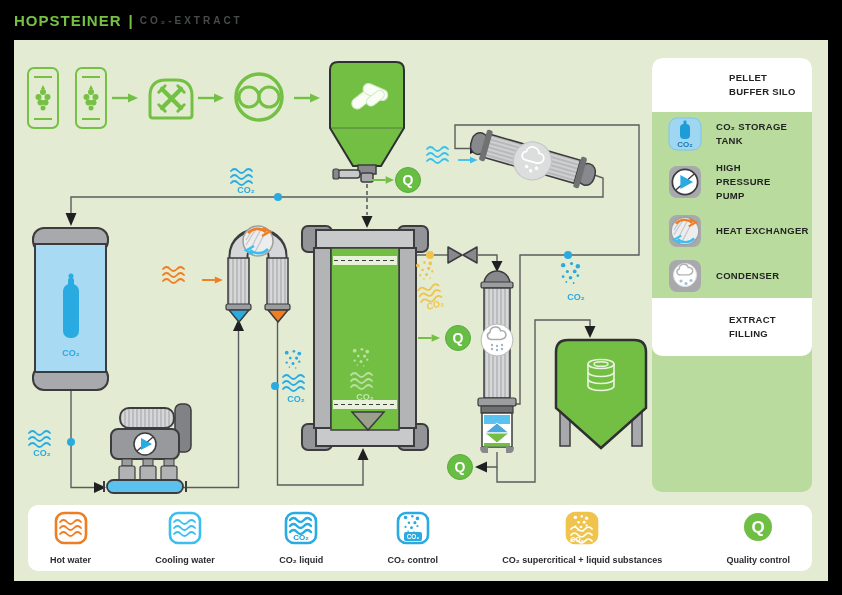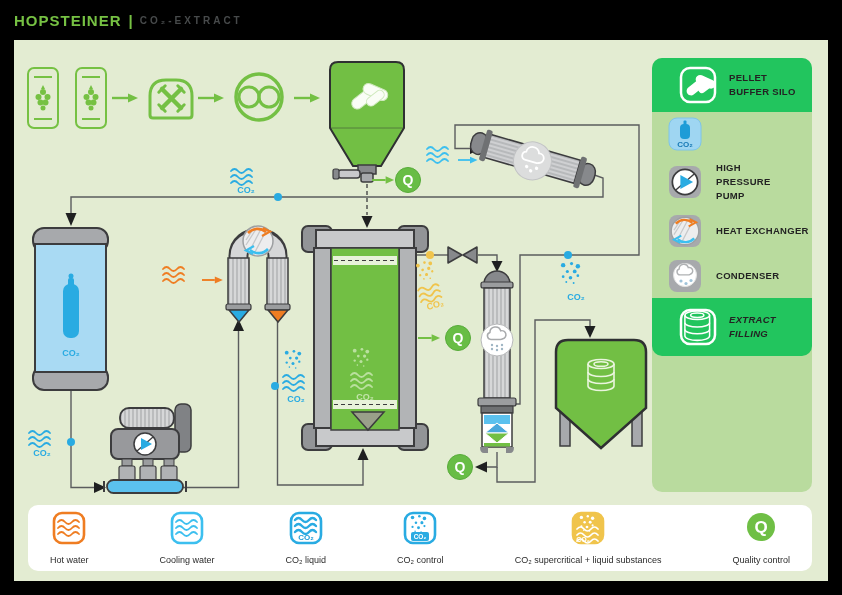--- a/index.html
+++ b/index.html
@@ -17,31 +17,31 @@
   .co2t{font-size:9px;font-weight:700;text-anchor:middle;}
   .qt{font-size:14px;font-weight:700;fill:#fff;text-anchor:middle;}
   .pipe{stroke:#5b5c5e;stroke-width:1.4;fill:none;}
   .dash{stroke:#3c3c3e;stroke-width:1.3;fill:none;stroke-dasharray:4,3;}
   .ph{fill:#1f2021;}
   .al{stroke:currentColor;stroke-width:2.4;}
   .ah{fill:currentColor;stroke:none;}
   
   #sb{position:absolute;left:652px;top:58px;width:160px;height:434px;background:#b9db9e;border-radius:10px;}
   .sbrow{display:flex;align-items:center;padding-left:13px;box-sizing:border-box;}
-  .sbrow.hl{background:#22c55e;padding-left:26px;}
+  .sbrow.hl{background:#ffffff;padding-left:26px;}
   .sbrow.first{border-radius:10px 10px 0 0;}
-  .sbrow.last{border-radius:0 0 10px 10px;font-style:italic;}
+  .sbrow.last{border-radius:0 0 10px 10px;}
   .sbico{width:40px;display:flex;justify-content:center;align-items:center;flex:0 0 40px;}
   .sblab{margin-left:11px;font-size:9.5px;font-weight:700;color:#232323;letter-spacing:.3px;
          line-height:1.45;white-space:pre-line;}
   
   #bl{position:absolute;left:28px;top:505px;width:784px;height:66px;background:#fff;border-radius:10px;
       display:flex;align-items:center;justify-content:space-between;padding:0 22px;box-sizing:border-box;}
   .blitem{display:flex;flex-direction:column;align-items:center;}
-  .bllab{margin-top:10px;font-size:9px;font-weight:400;color:#2b2b2b;white-space:nowrap;}
+  .bllab{margin-top:10px;font-size:9px;font-weight:700;color:#2b2b2b;white-space:nowrap;}
 </style>
 </head>
 <body>
 
 <div id="page">
 
   <div id="hdr">
     <span class="brand">HOPSTEINER</span>
     <span class="div">|</span>
     <span class="ttl">CO₂-EXTRACT</span>
@@ -365,20 +365,21 @@
     </div>
     <div class="sbrow" style="height:44px">
       <span class="sbico">
         <svg width="36" height="36">
             <rect x="2" y="2" width="32" height="32" rx="8" fill="#9fd6f2" stroke="#7fc4e8"></rect>
             <rect x="16.5" y="4.5" width="3" height="5" rx="1" fill="#1e9cd7"></rect>
             <rect x="13" y="8" width="10" height="15" rx="4" fill="#1e9cd7"></rect>
             <text x="18" y="31" text-anchor="middle" font-size="8" font-weight="700" fill="#1779b5">CO₂</text>
           </svg>
       </span>
+      <span class="sblab">CO₂ STORAGE TANK</span>
     </div>
     <div class="sbrow" style="height:52px">
       <span class="sbico">
         <svg width="36" height="36">
             <rect x="2" y="2" width="32" height="32" rx="8" fill="#a7a9ac"></rect>
             <use href="#imp" transform="translate(18,18) scale(1.15)"></use>
           </svg>
       </span>
       <span class="sblab">HIGH
 PRESSURE

